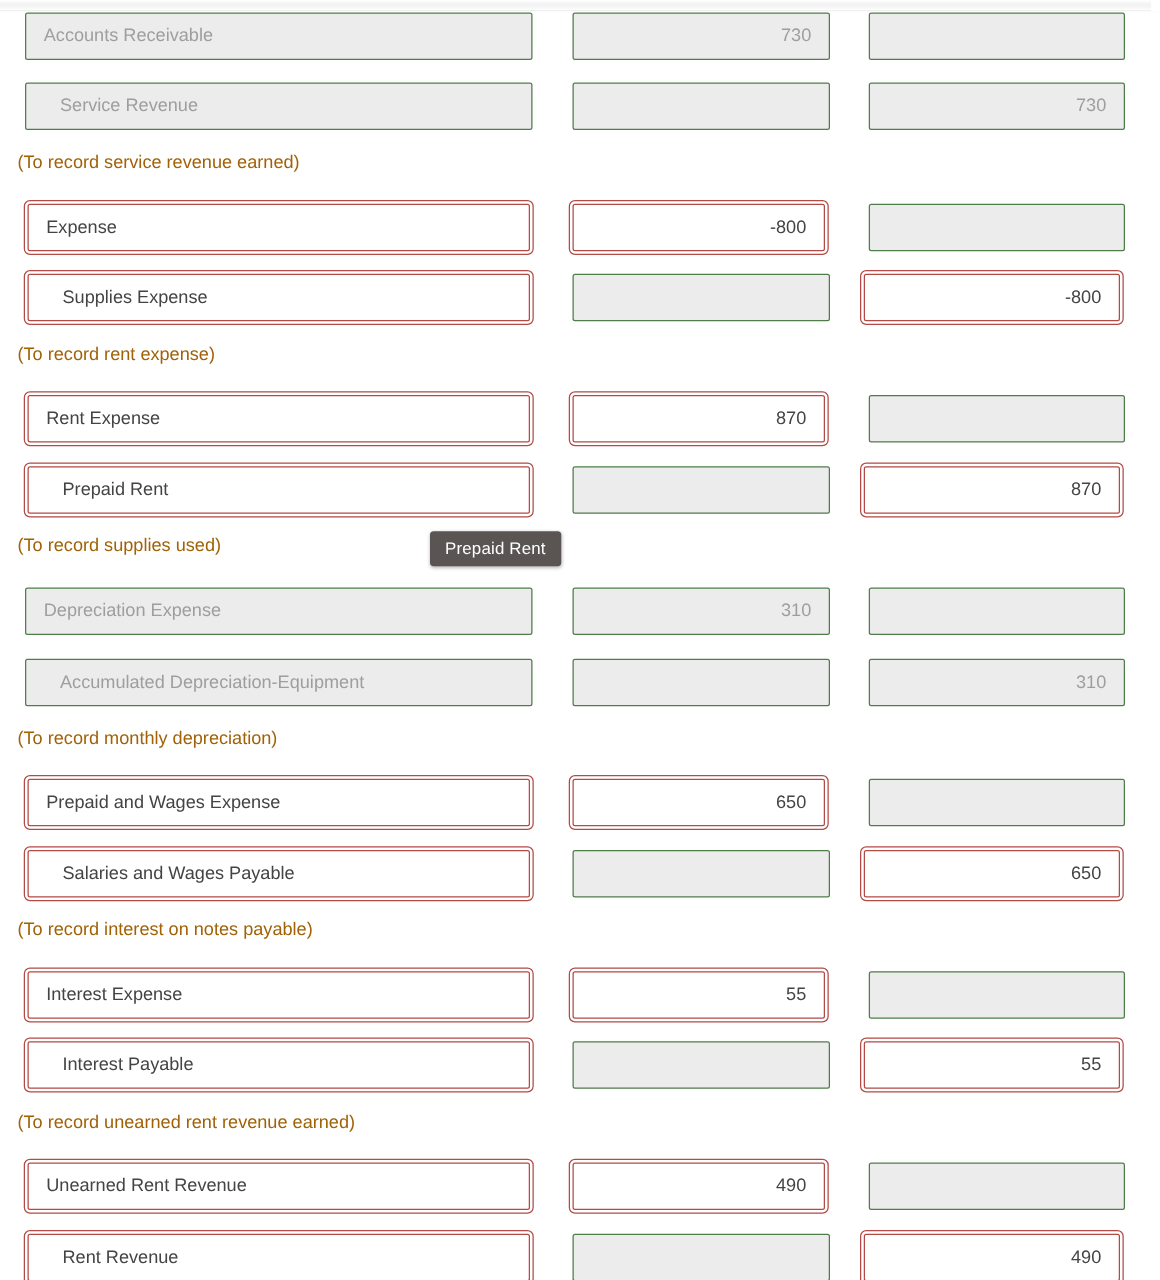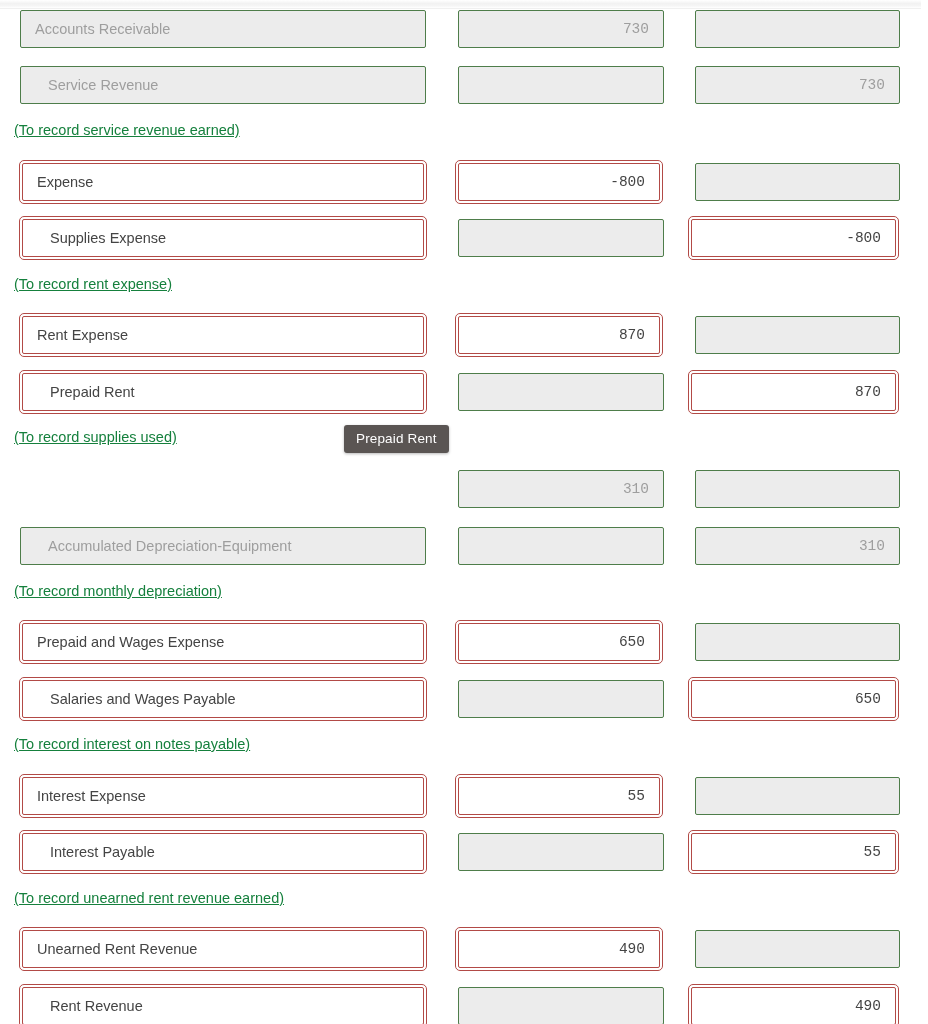--- a/index.html
+++ b/index.html
@@ -61,21 +61,21 @@
     border: 1px solid #4e7d4a;
     border-radius: 2px;
   }
 
   
   .col-account { left: 20px;  width: 406px; }
   .col-debit   { left: 458px; width: 206px; }
   .col-credit  { left: 695px; width: 205px; }
 
   .cell.account { padding-left: 14px; justify-content: flex-start; }
-  .cell.amount  { padding-right: 14px; justify-content: flex-end; font-family: Liberation Mono, monospace; }
+  .cell.amount  { padding-right: 14px; justify-content: flex-end; }
 
   .cell.indent { padding-left: 27px; }
 
   
   .cell.filled {
     background: #ffffff;
     color: #444444;
   }
 
   
@@ -98,23 +98,22 @@
     color: #9e9e9e;
   }
   .jrow.error .cell.locked.col-debit  { left: 458px; width: 206px; }
   .jrow.error .cell.locked.col-credit { left: 695px; width: 205px; }
 
   
   .caption {
     position: absolute;
     left: 14px;
     font-size: 14.5px;
-    color: #15803d;
+    color: #a16207;
     white-space: nowrap;
-    text-decoration: underline;
   }
 
   
   .tooltip {
     position: absolute;
     background: #5a5553;
     color: #ffffff;
     font-size: 13.5px;
     padding: 6px 12px 7px 12px;
     border-radius: 3px;
@@ -158,20 +157,21 @@
         <div class="cell amount col-debit filled">870</div>
         <div class="cell amount col-credit locked"></div>
       </div>
       <div class="jrow error" style="top: 373px;">
         <div class="cell account col-account indent filled">Prepaid Rent</div>
         <div class="cell amount col-debit locked"></div>
         <div class="cell amount col-credit filled">870</div>
       </div>
       <div class="caption" style="top: 429px;">(To record supplies used)</div>
       <div class="jrow" style="top: 470px;">
+        <div class="cell account col-account">Depreciation Expense</div>
         <div class="cell amount col-debit">310</div>
         <div class="cell amount col-credit"></div>
       </div>
       <div class="jrow" style="top: 527px;">
         <div class="cell account col-account indent">Accumulated Depreciation-Equipment</div>
         <div class="cell amount col-debit"></div>
         <div class="cell amount col-credit">310</div>
       </div>
       <div class="caption" style="top: 583px;">(To record monthly depreciation)</div>
       <div class="jrow error" style="top: 623px;">

